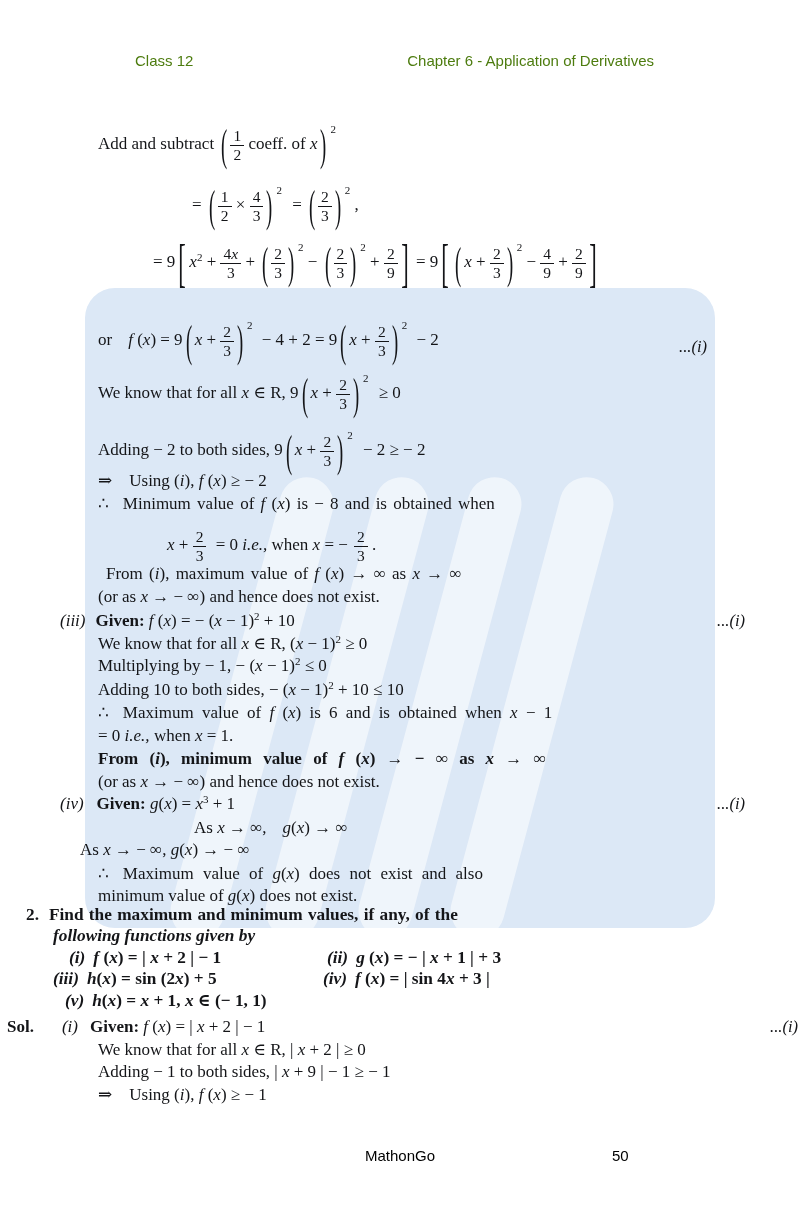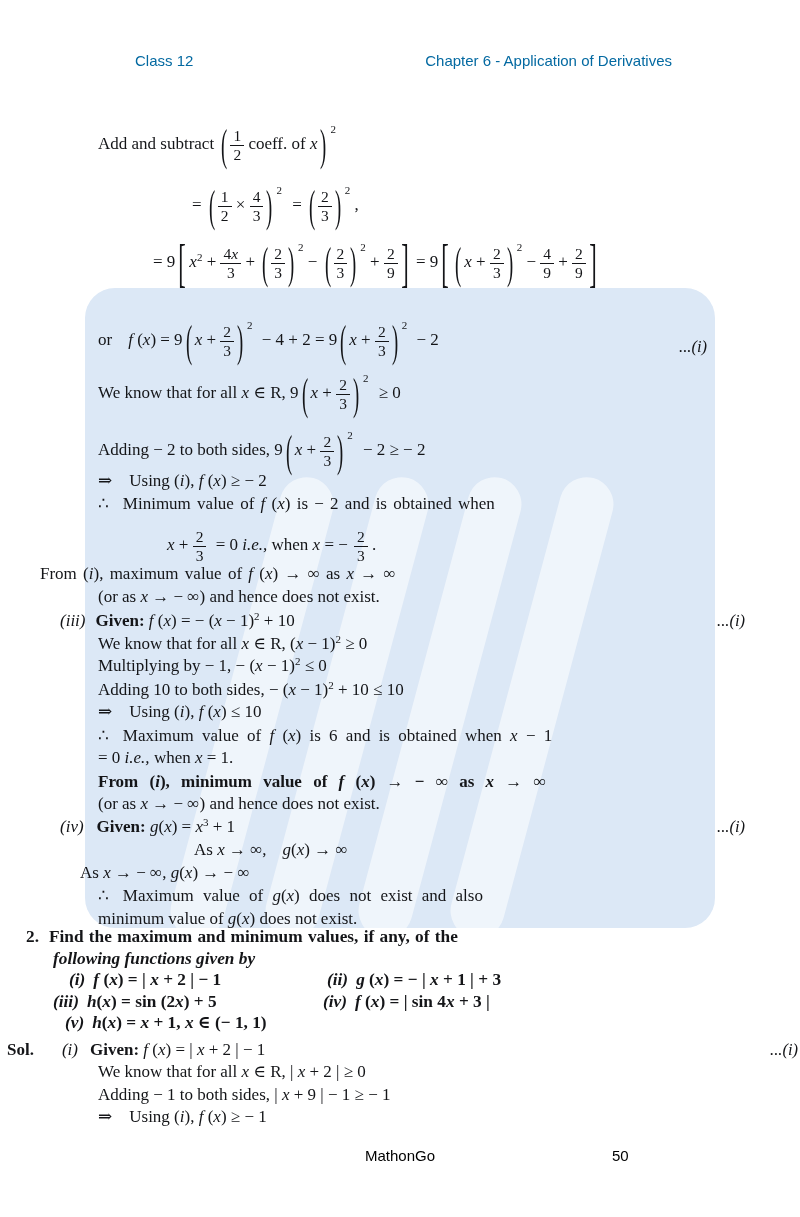--- a/index.html
+++ b/index.html
@@ -3,23 +3,23 @@
 <meta charset="utf-8">
 <style>
   html,body{margin:0;padding:0;}
   body{
     width:800px;height:1217px;position:relative;background:#ffffff;
     font-family:"Liberation Serif","DejaVu Serif",serif;color:#141518;
     overflow:hidden;
   }
   
   .pg-header{position:absolute;top:52px;left:0;width:800px;height:20px;
-    font-family:"Liberation Sans","DejaVu Sans",sans-serif;font-size:15px;color:#0369a1;}
+    font-family:"Liberation Sans","DejaVu Sans",sans-serif;font-size:15px;color:#4d7c0f;}
   .pg-header .hl{position:absolute;left:135px;top:0;}
-  .pg-header .hr{position:absolute;right:128px;top:0;}
+  .pg-header .hr{position:absolute;right:146px;top:0;}
   .pg-footer{position:absolute;top:1147px;left:0;width:800px;height:20px;
     font-family:"Liberation Sans","DejaVu Sans",sans-serif;font-size:15px;color:#000;}
   .pg-footer .fc{position:absolute;left:0;right:0;text-align:center;}
   .pg-footer .fp{position:absolute;left:612px;top:0;}
   
   .wm{position:absolute;left:85px;top:288px;width:630px;height:640px;
     border-radius:30px;overflow:hidden;z-index:0;}
   .wm .stripe{position:absolute;width:54px;height:475px;top:182px;
     border-radius:28px;background:#ffffff;opacity:0.55;transform:rotate(15deg);}
   
@@ -62,29 +62,28 @@
 </div>
 
 <div class="content" id="math-content">
     <div class="line tall" style="margin-left: 98px; margin-top: 56px;"><span>Add and subtract </span><span class="bp">(</span><span class="frac"><span class="num"><span>1</span></span><span class="den"><span>2</span></span></span><span> coeff. of </span><span class="it">x</span><span class="bp">)</span><span class="ps">2</span></div>
     <div class="line tall" style="margin-left: 192px; margin-top: 25px;"><span>= </span><span class="bp">(</span><span class="frac"><span class="num"><span>1</span></span><span class="den"><span>2</span></span></span><span> × </span><span class="frac"><span class="num"><span>4</span></span><span class="den"><span>3</span></span></span><span class="bp">)</span><span class="ps">2</span><span class="spc" style="width: 6px;"></span><span> = </span><span class="bp">(</span><span class="frac"><span class="num"><span>2</span></span><span class="den"><span>3</span></span></span><span class="bp">)</span><span class="ps">2</span><span> ,</span></div>
     <div class="line tall" style="margin-left: 153px; margin-top: 21px;"><span>= 9</span><span class="bq">[</span><span class="it">x</span><span class="us">2</span><span> + </span><span class="frac"><span class="num"><span>4</span><span class="it">x</span></span><span class="den"><span>3</span></span></span><span> + </span><span class="bp">(</span><span class="frac"><span class="num"><span>2</span></span><span class="den"><span>3</span></span></span><span class="bp">)</span><span class="ps">2</span><span> − </span><span class="bp">(</span><span class="frac"><span class="num"><span>2</span></span><span class="den"><span>3</span></span></span><span class="bp">)</span><span class="ps">2</span><span> + </span><span class="frac"><span class="num"><span>2</span></span><span class="den"><span>9</span></span></span><span class="bq">]</span><span> = 9</span><span class="bq">[</span><span class="bp">(</span><span class="it">x</span><span> + </span><span class="frac"><span class="num"><span>2</span></span><span class="den"><span>3</span></span></span><span class="bp">)</span><span class="ps">2</span><span> − </span><span class="frac"><span class="num"><span>4</span></span><span class="den"><span>9</span></span></span><span> + </span><span class="frac"><span class="num"><span>2</span></span><span class="den"><span>9</span></span></span><span class="bq">]</span></div>
     <div class="line tall" style="margin-left: 98px; margin-top: 42px;"><span>or</span><span class="spc" style="width: 16px;"></span><span class="it">f</span><span> (</span><span class="it">x</span><span>) = 9</span><span class="bp">(</span><span class="it">x</span><span> + </span><span class="frac"><span class="num"><span>2</span></span><span class="den"><span>3</span></span></span><span class="bp">)</span><span class="ps">2</span><span class="spc" style="width: 5px;"></span><span> − 4 + 2 = 9</span><span class="bp">(</span><span class="it">x</span><span> + </span><span class="frac"><span class="num"><span>2</span></span><span class="den"><span>3</span></span></span><span class="bp">)</span><span class="ps">2</span><span class="spc" style="width: 5px;"></span><span> − 2</span><span class="rightlab" style="right: 0px; position: absolute;">...(i)</span></div>
     <div class="line tall" style="margin-left: 98px; margin-top: 17px;"><span>We know that for all </span><span class="it">x</span><span> ∈ R, 9</span><span class="bp">(</span><span class="it">x</span><span> + </span><span class="frac"><span class="num"><span>2</span></span><span class="den"><span>3</span></span></span><span class="bp">)</span><span class="ps">2</span><span class="spc" style="width: 6px;"></span><span> ≥ 0</span></div>
     <div class="line tall" style="margin-left: 98px; margin-top: 21px;"><span>Adding − 2 to both sides, 9</span><span class="bp">(</span><span class="it">x</span><span> + </span><span class="frac"><span class="num"><span>2</span></span><span class="den"><span>3</span></span></span><span class="bp">)</span><span class="ps">2</span><span class="spc" style="width: 6px;"></span><span> − 2 ≥ − 2</span></div>
     <div class="line" style="margin-left: 98px; margin-top: 2px;"><span>⇒</span><span class="spc" style="width: 17px;"></span><span>Using (</span><span class="it">i</span><span>), </span><span class="it">f</span><span> (</span><span class="it">x</span><span>) ≥ − 2</span></div>
-    <div class="line" style="margin-left: 98px; word-spacing: 2px;"><span>∴</span><span class="spc" style="width: 14px;"></span><span>Minimum value of </span><span class="it">f</span><span> (</span><span class="it">x</span><span>) is − 2 and is obtained when</span></div>
+    <div class="line" style="margin-left: 98px; word-spacing: 2px;"><span>∴</span><span class="spc" style="width: 14px;"></span><span>Minimum value of </span><span class="it">f</span><span> (</span><span class="it">x</span><span>) is − 8 and is obtained when</span></div>
     <div class="line tall" style="margin-left: 167px; margin-top: 12px;"><span class="it">x</span><span> + </span><span class="frac"><span class="num"><span>2</span></span><span class="den"><span>3</span></span></span><span class="spc" style="width: 5px;"></span><span> = 0 </span><span class="it">i.e.,</span><span> when </span><span class="it">x</span><span> = − </span><span class="spc" style="width: 2px;"></span><span class="frac"><span class="num"><span>2</span></span><span class="den"><span>3</span></span></span><span> .</span></div>
-    <div class="line" style="margin-left: 40px; word-spacing: 2px;"><span>From (</span><span class="it">i</span><span>), maximum value of </span><span class="it">f</span><span> (</span><span class="it">x</span><span>) → ∞ as </span><span class="it">x</span><span> → ∞</span></div>
+    <div class="line" style="margin-left: 106px; word-spacing: 2px;"><span>From (</span><span class="it">i</span><span>), maximum value of </span><span class="it">f</span><span> (</span><span class="it">x</span><span>) → ∞ as </span><span class="it">x</span><span> → ∞</span></div>
     <div class="line" style="margin-left: 98px;"><span>(or as </span><span class="it">x</span><span> → − ∞) and hence does not exist.</span></div>
     <div class="line" style="margin-left: 60px; margin-top: 2px;"><span class="it">(iii)</span><span class="spc" style="width: 10px;"></span><span class="bd">Given: </span><span class="it">f</span><span> (</span><span class="it">x</span><span>) = − (</span><span class="it">x</span><span> − 1)</span><span class="us">2</span><span> + 10</span><span class="rightlab" style="right: -38px; position: absolute;">...(i)</span></div>
     <div class="line" style="margin-left: 98px;"><span>We know that for all </span><span class="it">x</span><span> ∈ R, (</span><span class="it">x</span><span> − 1)</span><span class="us">2</span><span> ≥ 0</span></div>
     <div class="line" style="margin-left: 98px;"><span>Multiplying by − 1, − (</span><span class="it">x</span><span> − 1)</span><span class="us">2</span><span> ≤ 0</span></div>
     <div class="line" style="margin-left: 98px; margin-top: 1px;"><span>Adding 10 to both sides, − (</span><span class="it">x</span><span> − 1)</span><span class="us">2</span><span> + 10 ≤ 10</span></div>
-    <div class="line" style="margin-left: 98px;"><span>⇒</span><span class="spc" style="width: 17px;"></span><span>Using (</span><span class="it">i</span><span>), </span><span class="it">f</span><span> (</span><span class="it">x</span><span>) ≤ 10</span></div>
     <div class="line" style="margin-left: 98px; margin-top: 1px; word-spacing: 4px;"><span>∴</span><span class="spc" style="width: 14px;"></span><span>Maximum value of </span><span class="it">f</span><span> (</span><span class="it">x</span><span>) is 6 and is obtained when </span><span class="it">x</span><span> − 1</span></div>
     <div class="line" style="margin-left: 98px;"><span>= 0 </span><span class="it">i.e.,</span><span> when </span><span class="it">x</span><span> = 1.</span></div>
     <div class="line" style="margin-left: 98px; margin-top: 1px; word-spacing: 7px; font-weight: bold;"><span>From (</span><span class="it">i</span><span>), minimum value of </span><span class="it">f</span><span> (</span><span class="it">x</span><span>) → − ∞ as </span><span class="it">x</span><span> → ∞</span></div>
     <div class="line" style="margin-left: 98px;"><span>(or as </span><span class="it">x</span><span> → − ∞) and hence does not exist.</span></div>
     <div class="line" style="margin-left: 60px;"><span class="it">(iv)</span><span class="spc" style="width: 13px;"></span><span class="bd">Given: </span><span class="it">g</span><span>(</span><span class="it">x</span><span>) = </span><span class="it">x</span><span class="us">3</span><span> + 1</span><span class="rightlab" style="right: -38px; position: absolute;">...(i)</span></div>
     <div class="line" style="margin-left: 194px; margin-top: 1px;"><span>As </span><span class="it">x</span><span> → ∞,</span><span class="spc" style="width: 16px;"></span><span class="it">g</span><span>(</span><span class="it">x</span><span>) → ∞</span></div>
     <div class="line" style="margin-left: 80px;"><span>As </span><span class="it">x</span><span> → − ∞, </span><span class="it">g</span><span>(</span><span class="it">x</span><span>) → − ∞</span></div>
     <div class="line" style="margin-left: 98px; margin-top: 1px; word-spacing: 5px;"><span>∴</span><span class="spc" style="width: 14px;"></span><span>Maximum value of </span><span class="it">g</span><span>(</span><span class="it">x</span><span>) does not exist and also</span></div>
     <div class="line" style="margin-left: 98px;"><span>minimum value of </span><span class="it">g</span><span>(</span><span class="it">x</span><span>) does not exist.</span></div>
     <div class="line bold" style="margin-left: 26px; margin-top: -4px; word-spacing: 1px;"><span>2.</span><span class="spc" style="width: 10px;"></span><span>Find the maximum and minimum values, if any, of the</span></div>

